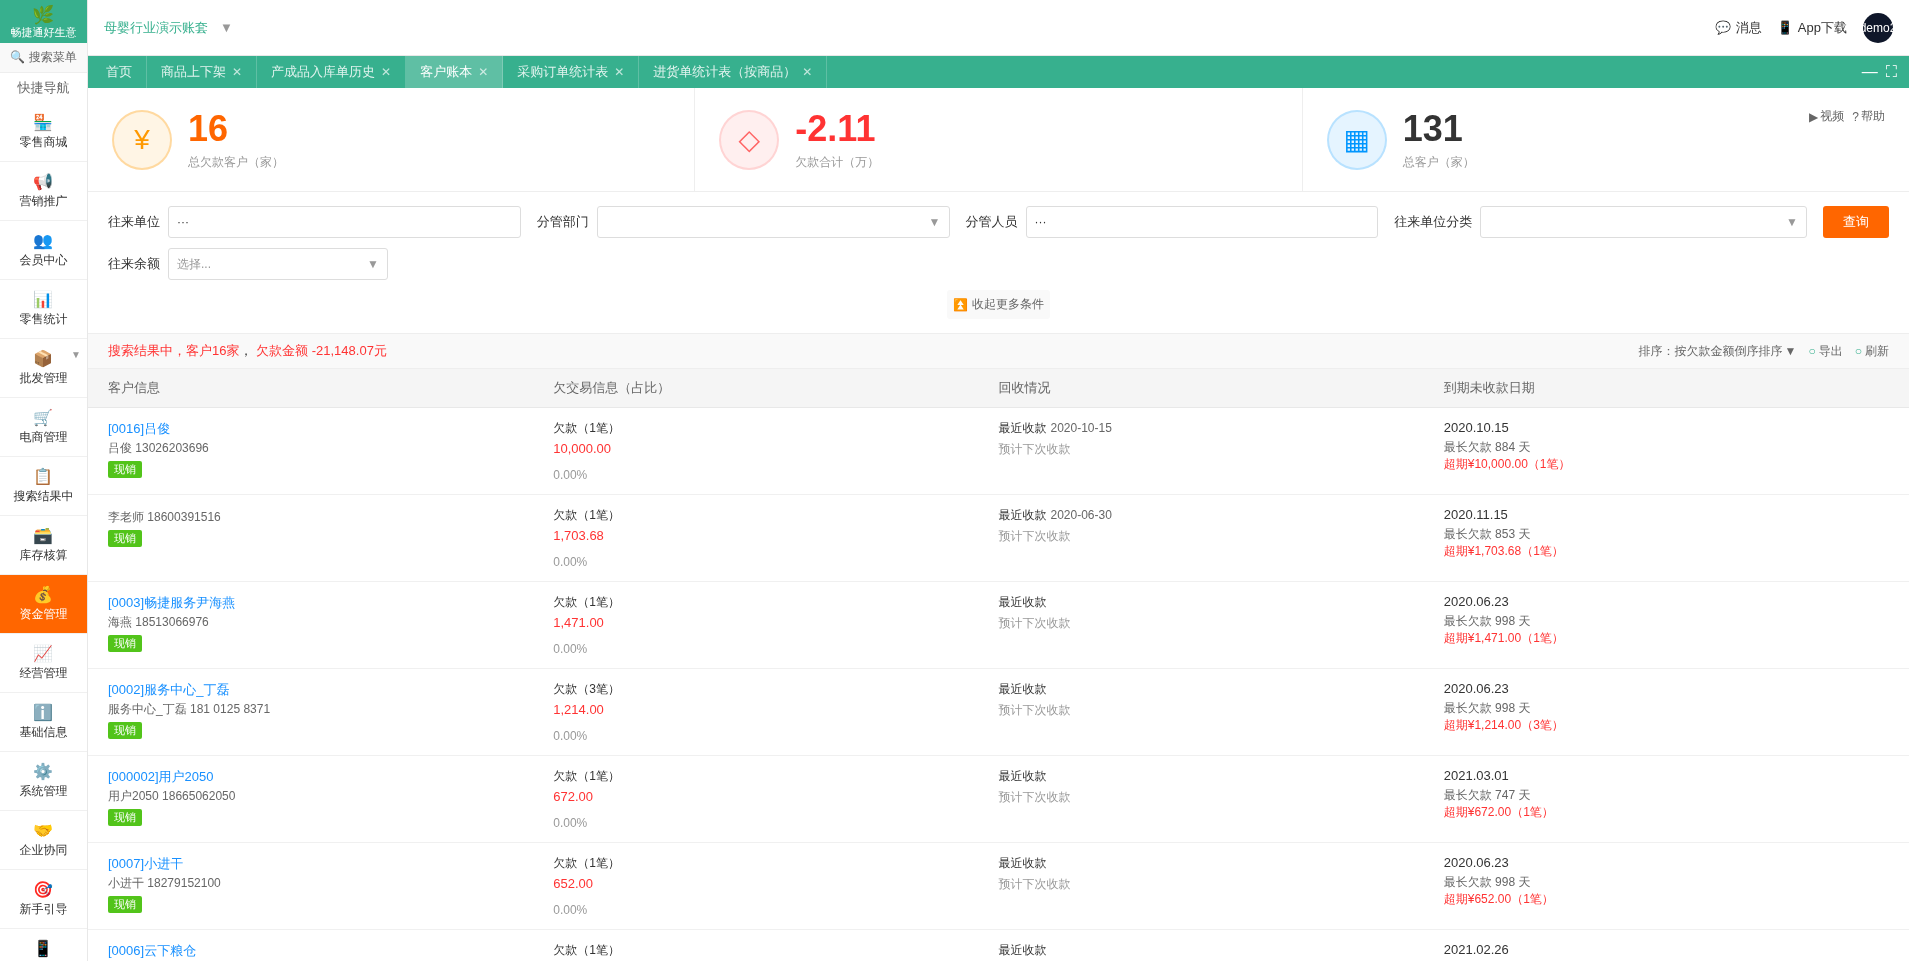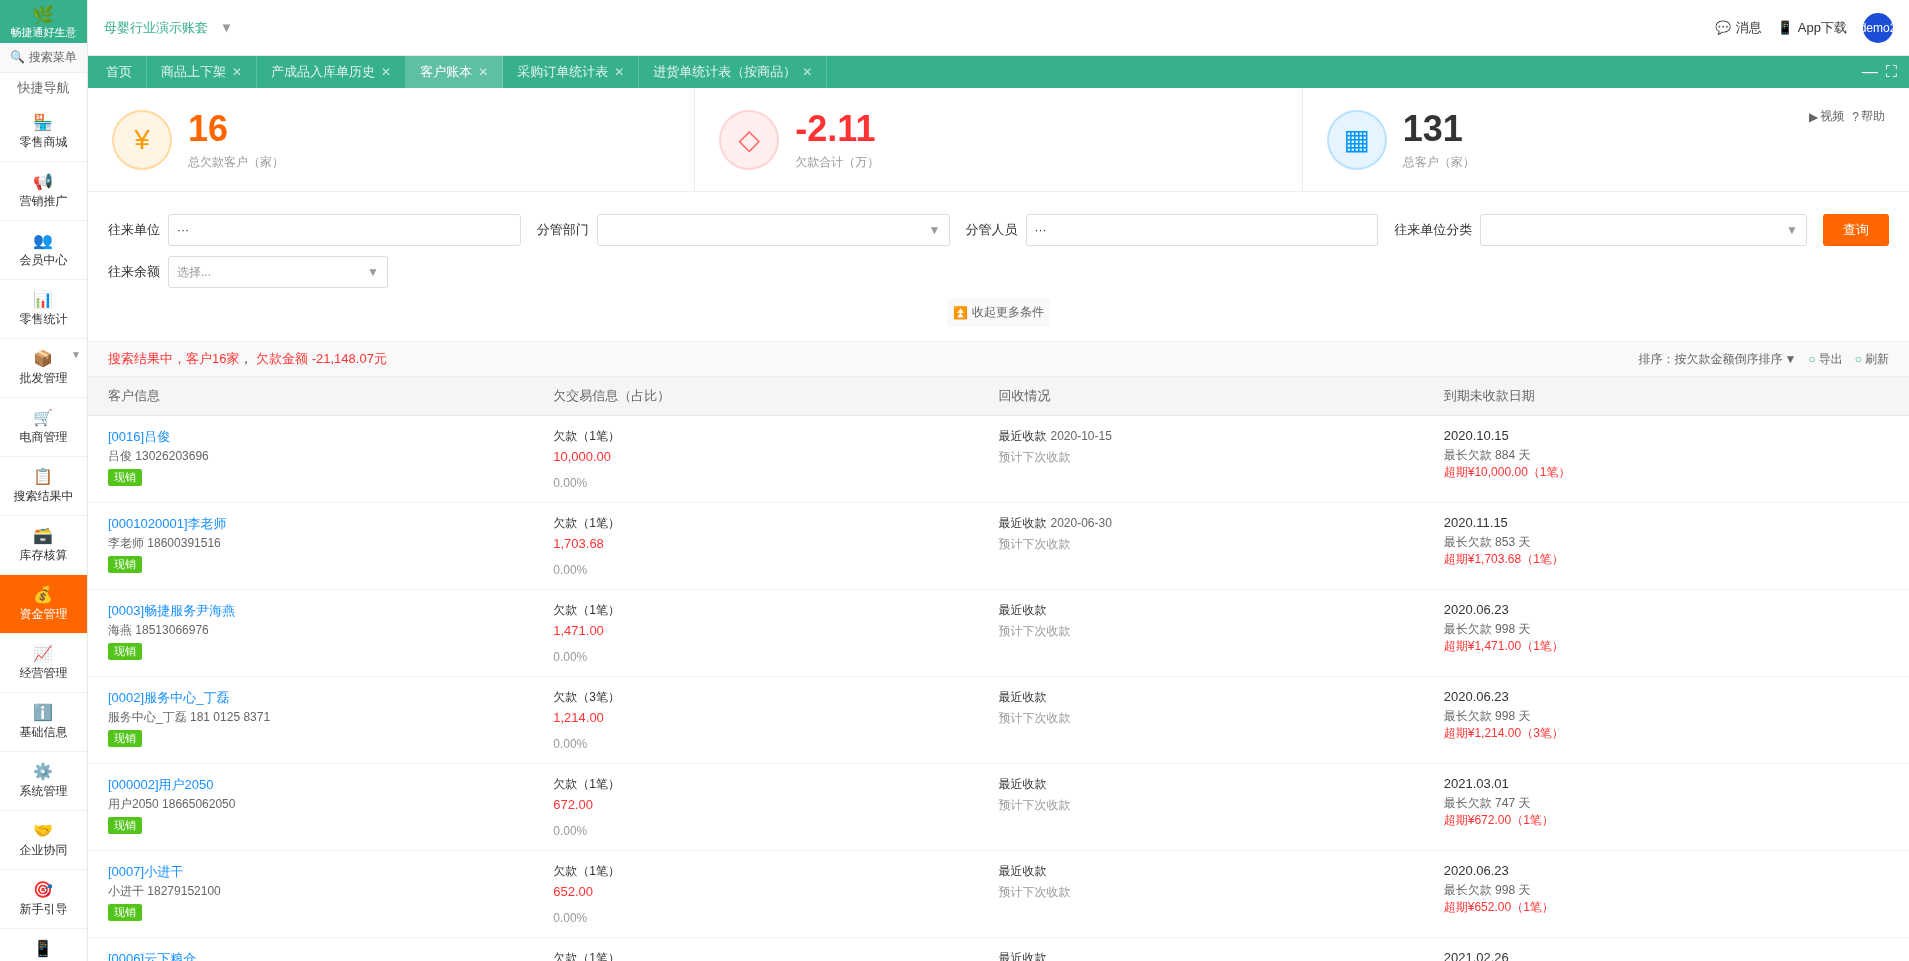--- a/index.html
+++ b/index.html
@@ -74,21 +74,21 @@
       justify-content: space-between;
       padding: 0 16px;
       border-bottom: 1px solid #e8e8e8;
       flex-shrink: 0;
     }
     .topbar-left { display: flex; align-items: center; gap: 12px; font-size: 13px; color: #666; }
     .topbar-brand { color: #37b08e; font-size: 13px; }
     .topbar-right { display: flex; align-items: center; gap: 16px; font-size: 13px; color: #333; }
     .topbar-right .user-avatar {
       width: 30px; height: 30px; border-radius: 50%;
-      background: #1d4ed8; color: #fff; display: flex; align-items: center; justify-content: center; font-size: 12px;
+      background: #0f172a; color: #fff; display: flex; align-items: center; justify-content: center; font-size: 12px;
     }
 
     
     .tabbar {
       background: #37b08e;
       display: flex;
       align-items: center;
       height: 32px;
       flex-shrink: 0;
       overflow-x: auto;
@@ -149,21 +149,21 @@
     .stat-number.black { color: #333; font-weight: 900; }
     .stat-label { font-size: 12px; color: #999; margin-top: 4px; }
     .stat-top-right { margin-left: auto; font-size: 12px; color: #666; display: flex; gap: 8px; }
 
     
     .filter-area {
       background: #fff;
       padding: 14px 20px;
       border-bottom: 1px solid #eee;
     }
-    .filter-row { display: flex; gap: 16px; margin-bottom: 10px; align-items: center; margin-top: 8px; }
+    .filter-row { display: flex; gap: 16px; margin-bottom: 10px; align-items: center; }
     .filter-item { display: flex; align-items: center; gap: 8px; flex: 1; }
     .filter-label { font-size: 13px; color: #333; white-space: nowrap; }
     .filter-input {
       flex: 1; height: 32px; border: 1px solid #ddd; border-radius: 3px;
       padding: 0 8px; font-size: 12px; color: #333; background: #fff;
       display: flex; align-items: center; justify-content: space-between;
       cursor: pointer;
     }
     .filter-select {
       flex: 1; height: 32px; border: 1px solid #ddd; border-radius: 3px;
@@ -496,21 +496,20 @@
         </div>
         <div>
           <div class="date-text">2020.10.15</div>
           <div class="max-days">最长欠款 884 天</div>
           <div class="overdue-link">超期¥10,000.00（1笔）</div>
         </div>
       </div>
 
       <div class="table-row">
         <div>
-          <div><span class="customer-name"><span>[0001020001]</span><span>李老师</span></span></div>
           <div class="customer-phone">李老师  18600391516</div>
           <div><span class="customer-tag">现销</span></div>
         </div>
         <div>
           <div class="debt-info">欠款（1笔）</div>
           <div class="debt-amount">1,703.68</div>
           <div class="debt-ratio">0.00%</div>
         </div>
         <div>
           <div class="collect-info"><span>最近收款</span><span class="collect-date">2020-06-30</span></div>

